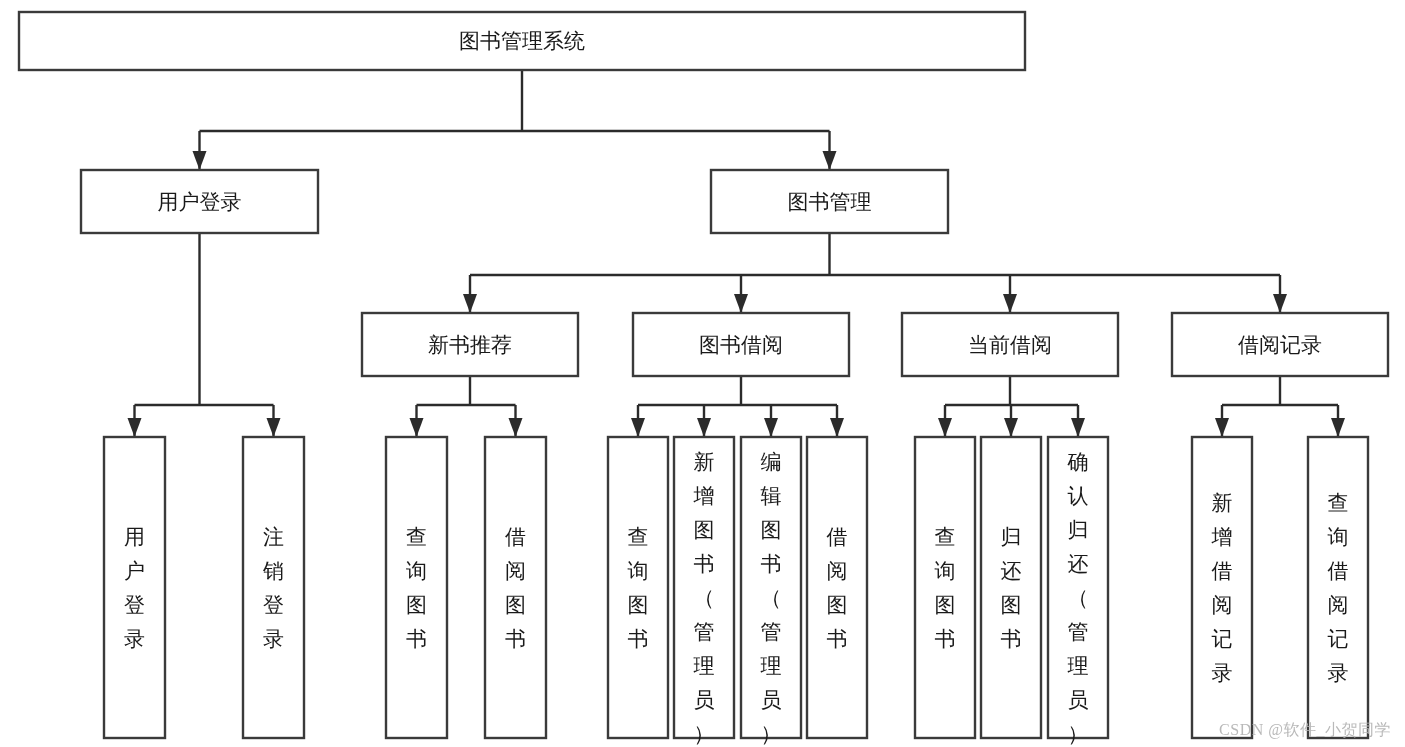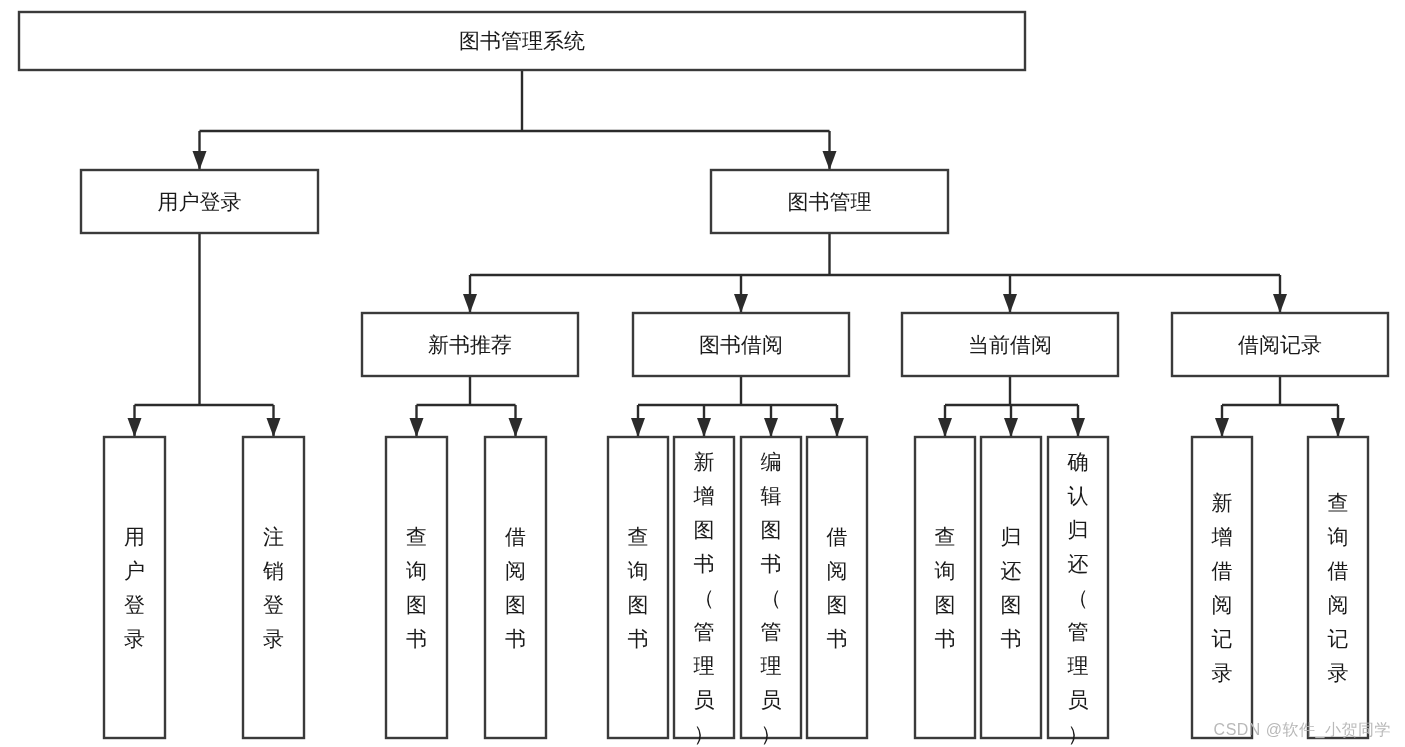--- a/index.html
+++ b/index.html
@@ -54,21 +54,21 @@
     fill: #1a1a1a;
     font-family: "DejaVu Sans", "Liberation Sans", sans-serif;
     font-size: 21px;
     text-anchor: middle;
   }
   .watermark-text {
     position: absolute;
     right: 14px;
     bottom: 6px;
     color: #b9b9b9;
-    font-family: Liberation Sans, sans-serif;
+    font-family: Liberation Serif, serif;
     font-size: 16px;
     letter-spacing: 0.5px;
     white-space: nowrap;
     user-select: none;
   }
 </style>
 </head>
 <body>
 
 <div id="diagram-root">

